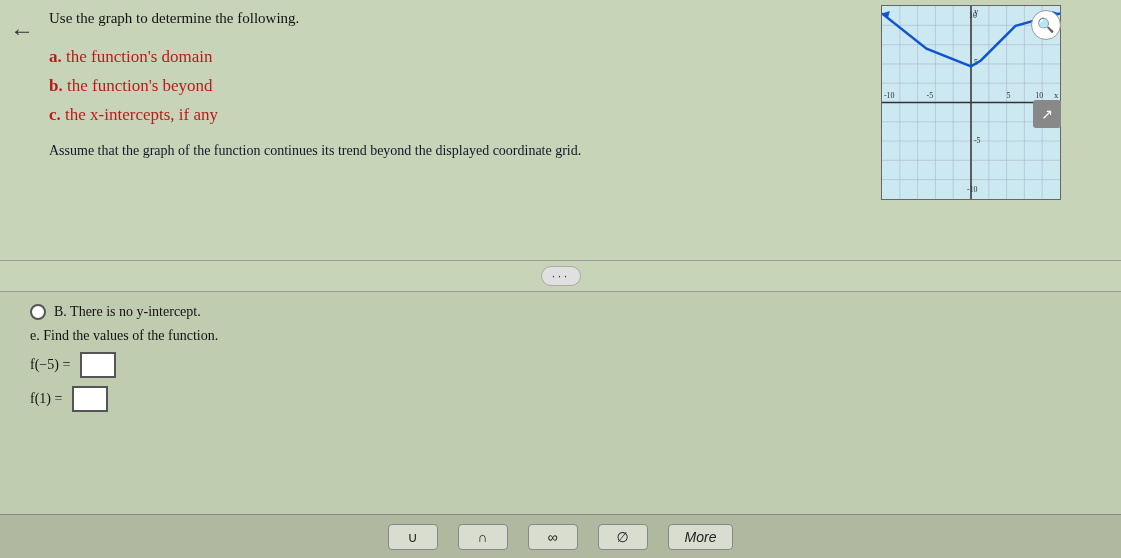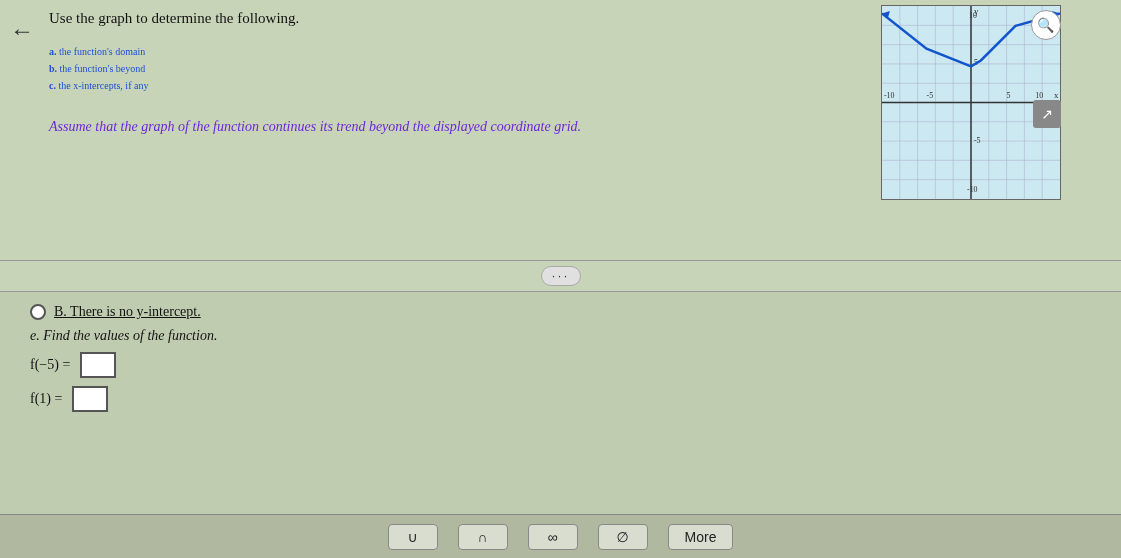--- a/index.html
+++ b/index.html
@@ -45,36 +45,35 @@
     }
 
     .question-title {
       font-size: 15px;
       color: #111;
       margin-bottom: 16px;
     }
 
     .question-list {
       list-style: none;
-      font-size: 10px;
-      color: #1d4ed8;
+      font-size: 17px;
+      color: #b91c1c;
       line-height: 1.7;
-      margin-bottom: 22px;
+      margin-bottom: 10px;
     }
 
     .question-list li span.label {
       font-weight: bold;
     }
 
     .assume-text {
       font-size: 14px;
-      color: #6d28d9;
+      color: #0f172a;
       max-width: 580px;
       line-height: 1.5;
-      font-style: italic;
     }
 
     .graph-area {
       position: absolute;
       right: 55px;
       top: 5px;
       width: 185px;
       height: 205px;
     }
 
@@ -148,38 +147,36 @@
       flex-direction: column;
       gap: 8px;
     }
 
     .radio-option {
       display: flex;
       align-items: center;
       gap: 8px;
       font-size: 14px;
       color: #111;
-      text-decoration: underline;
     }
 
     .radio-circle {
       width: 16px;
       height: 16px;
       border-radius: 50%;
       border: 2px solid #555;
       background: white;
       cursor: pointer;
       flex-shrink: 0;
     }
 
     .find-values-label {
       font-size: 14px;
       color: #111;
       font-weight: normal;
-      font-style: italic;
     }
 
     .input-row {
       display: flex;
       align-items: center;
       gap: 10px;
       font-size: 14px;
       color: #111;
     }
 
@@ -210,20 +207,21 @@
       padding: 4px 16px;
       font-size: 14px;
       cursor: pointer;
       color: #222;
       min-width: 50px;
       text-align: center;
     }
 
     .toolbar-btn.more {
       min-width: 60px;
+      font-style: italic;
     }
 
     
     .grid-svg {
       position: absolute;
       top: 0; left: 0;
       width: 100%;
       height: 100%;
     }
   </style>

